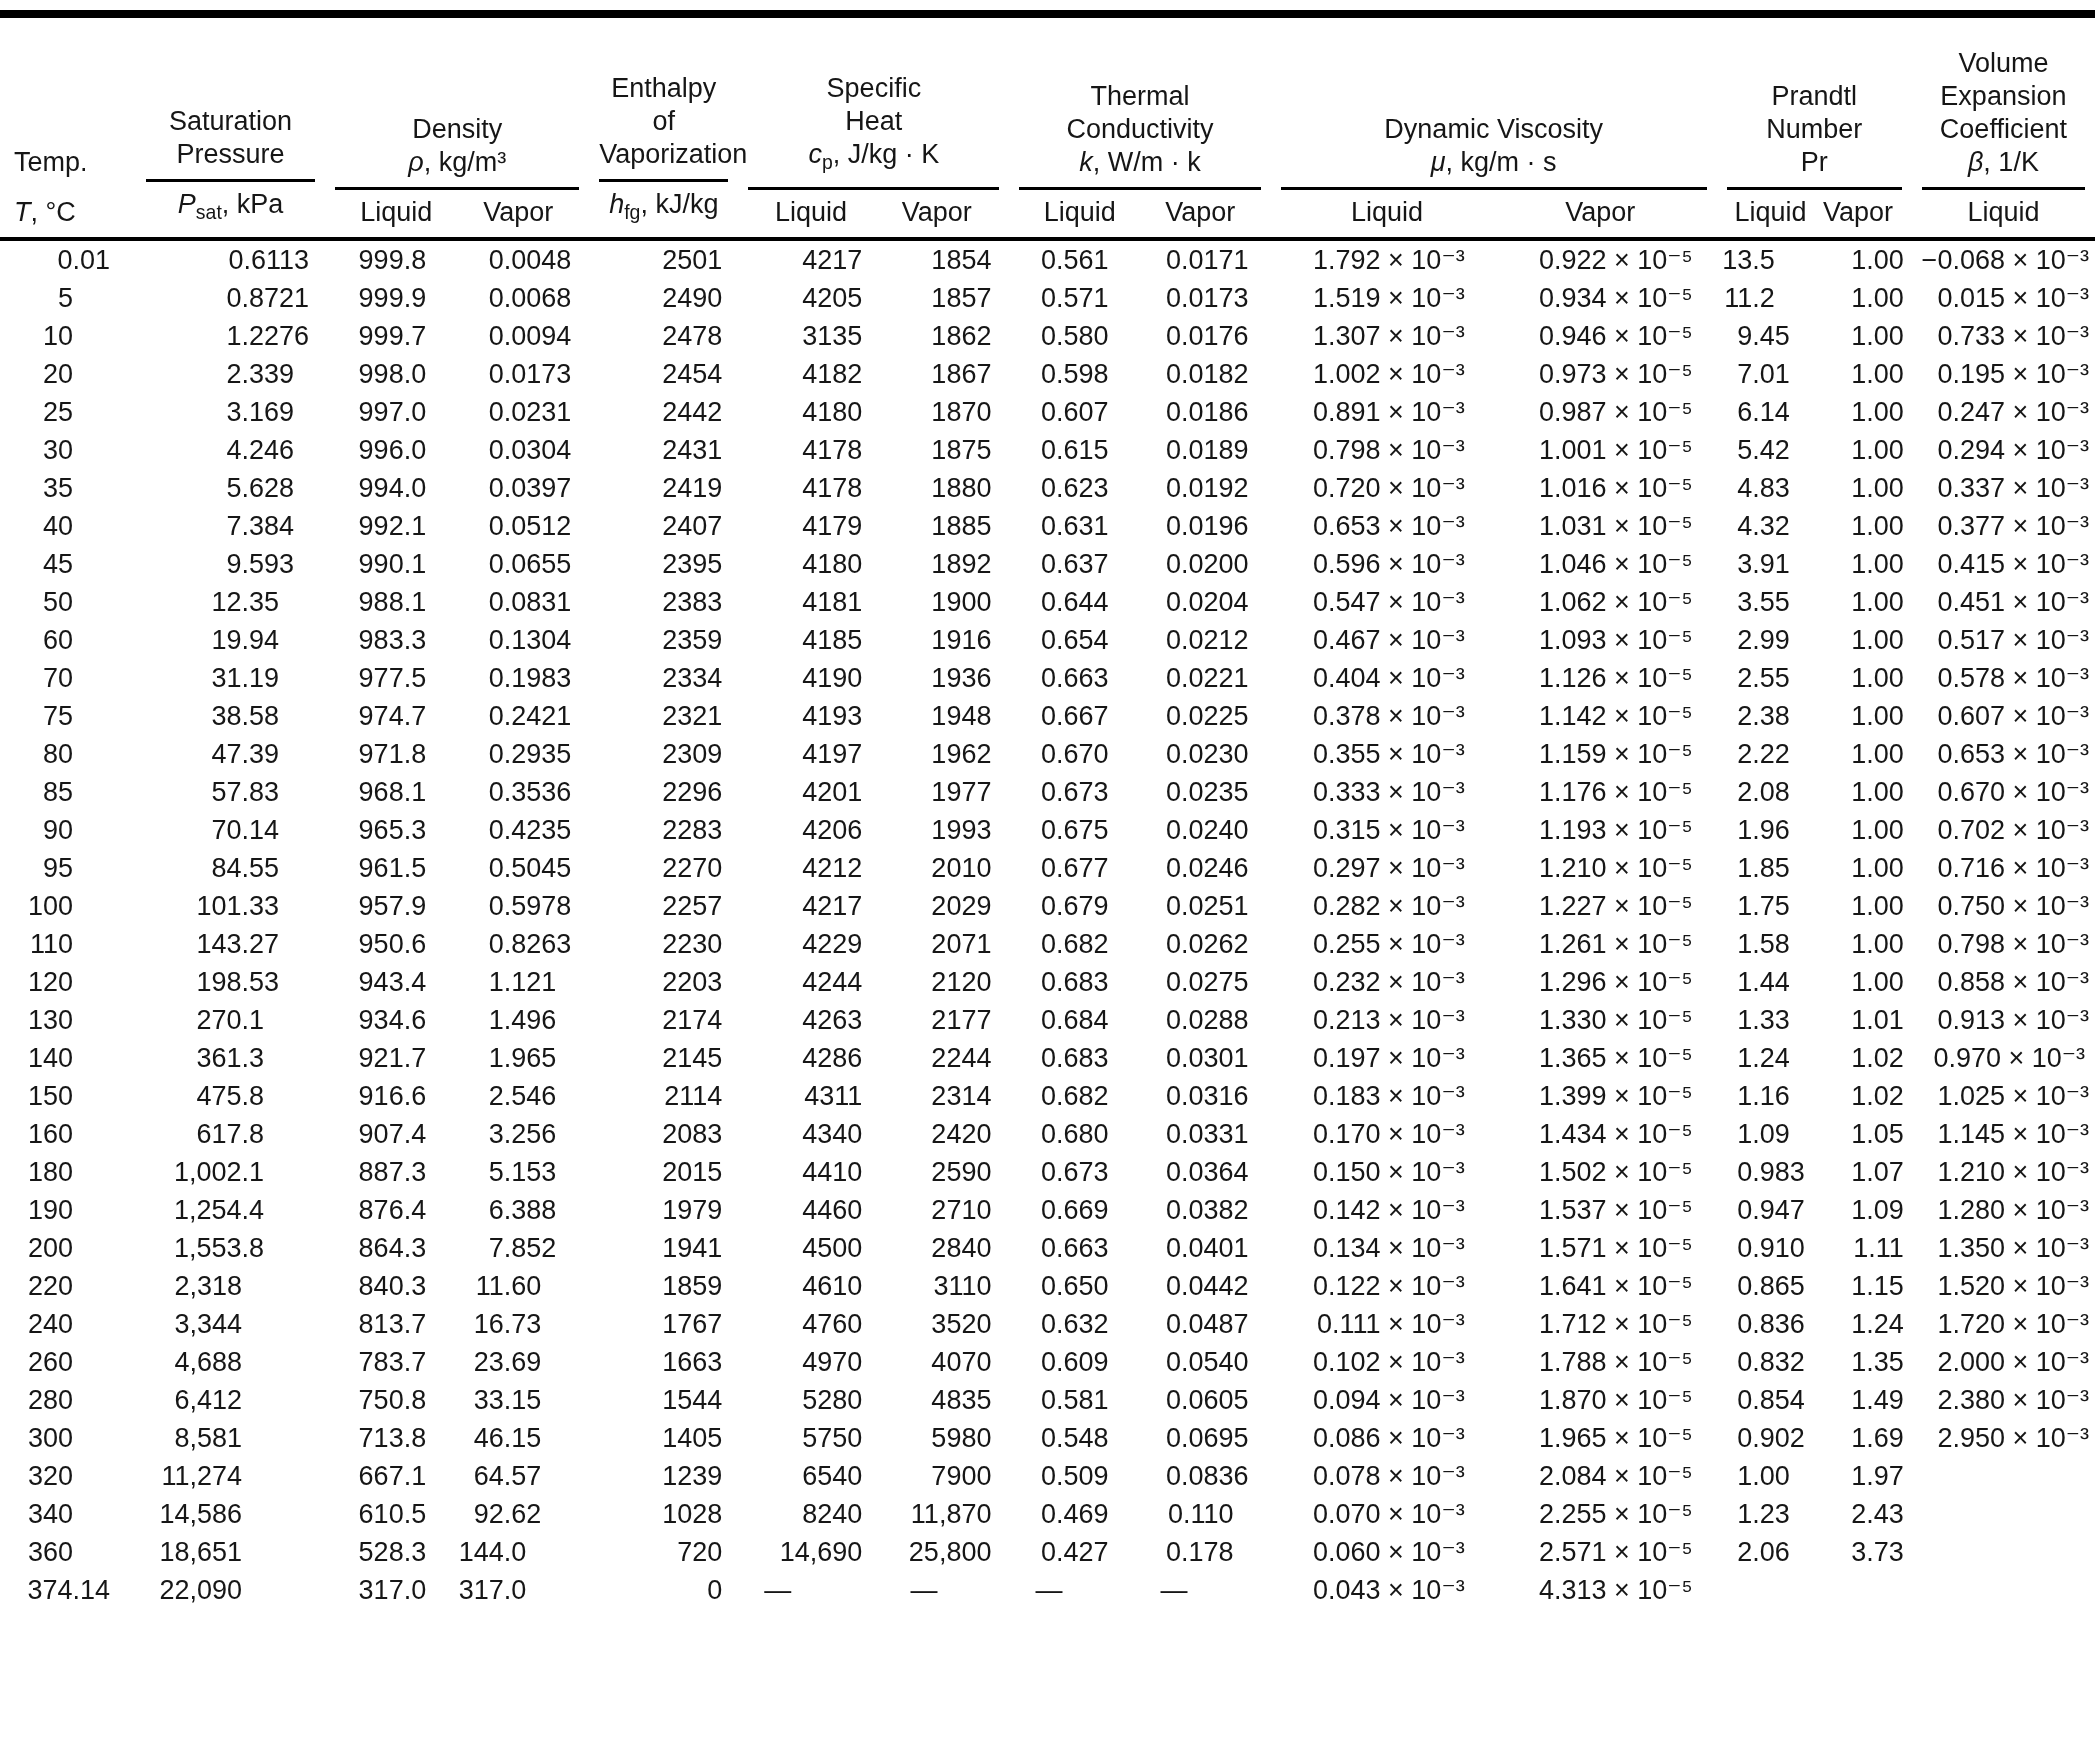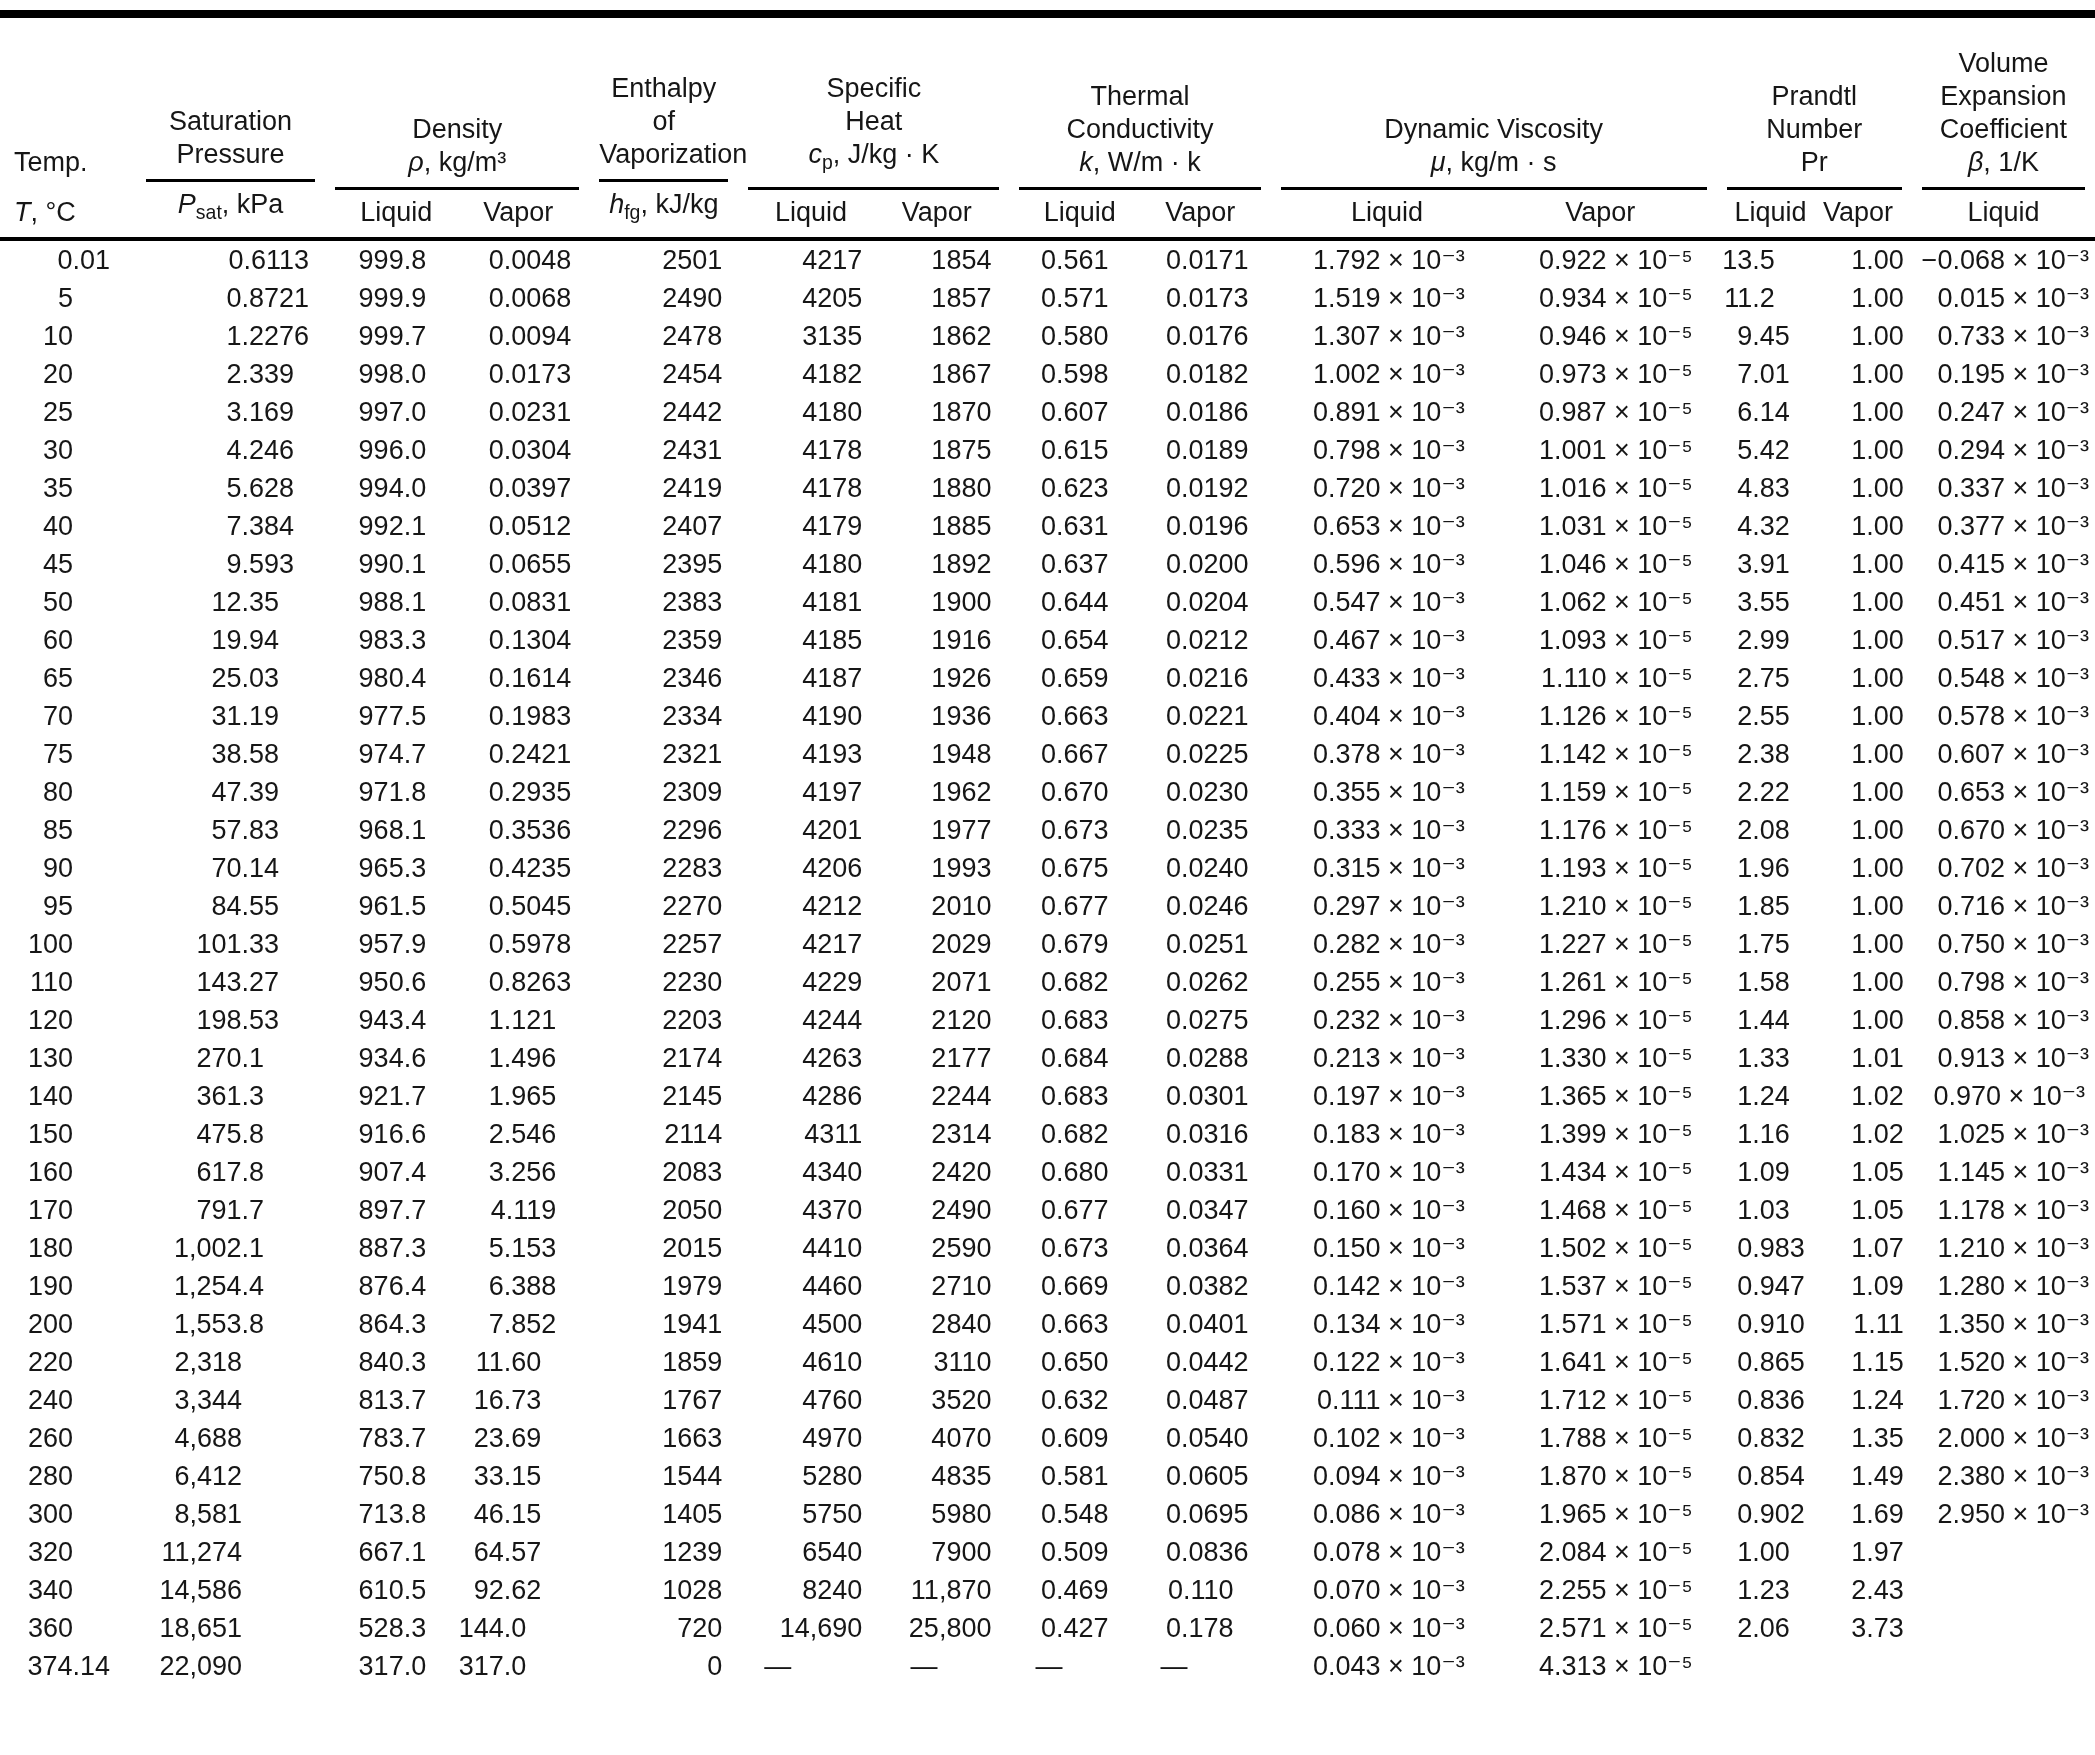--- a/index.html
+++ b/index.html
@@ -352,36 +352,20 @@
           <td style="padding-right: 18px;">1916</td>
           <td style="padding-right: 26px;">0.654</td>
           <td style="padding-right: 22px;">0.0212</td>
           <td style="padding-right: 30px;">0.467 × 10⁻³</td>
           <td style="padding-right: 24px;">1.093 × 10⁻⁵</td>
           <td style="padding-right: 27px;">2.99</td>
           <td style="padding-right: 8px;">1.00</td>
           <td style="padding-right: 6px;">0.517 × 10⁻³</td>
         </tr>
         <tr>
-          <td style="padding-right: 63px;">65</td>
-          <td style="padding-right: 46px;">25.03</td>
-          <td style="padding-right: 14px;">980.4</td>
-          <td style="padding-right: 18px;">0.1614</td>
-          <td style="padding-right: 16px;">2346</td>
-          <td style="padding-right: 22px;">4187</td>
-          <td style="padding-right: 18px;">1926</td>
-          <td style="padding-right: 26px;">0.659</td>
-          <td style="padding-right: 22px;">0.0216</td>
-          <td style="padding-right: 30px;">0.433 × 10⁻³</td>
-          <td style="padding-right: 24px;">1.110 × 10⁻⁵</td>
-          <td style="padding-right: 27px;">2.75</td>
-          <td style="padding-right: 8px;">1.00</td>
-          <td style="padding-right: 6px;">0.548 × 10⁻³</td>
-        </tr>
-        <tr>
           <td style="padding-right: 63px;">70</td>
           <td style="padding-right: 46px;">31.19</td>
           <td style="padding-right: 14px;">977.5</td>
           <td style="padding-right: 18px;">0.1983</td>
           <td style="padding-right: 16px;">2334</td>
           <td style="padding-right: 22px;">4190</td>
           <td style="padding-right: 18px;">1936</td>
           <td style="padding-right: 26px;">0.663</td>
           <td style="padding-right: 22px;">0.0221</td>
           <td style="padding-right: 30px;">0.404 × 10⁻³</td>
@@ -576,36 +560,20 @@
           <td style="padding-right: 18px;">2420</td>
           <td style="padding-right: 26px;">0.680</td>
           <td style="padding-right: 22px;">0.0331</td>
           <td style="padding-right: 30px;">0.170 × 10⁻³</td>
           <td style="padding-right: 24px;">1.434 × 10⁻⁵</td>
           <td style="padding-right: 27px;">1.09</td>
           <td style="padding-right: 8px;">1.05</td>
           <td style="padding-right: 6px;">1.145 × 10⁻³</td>
         </tr>
         <tr>
-          <td style="padding-right: 63px;">170</td>
-          <td style="padding-right: 61px;">791.7</td>
-          <td style="padding-right: 14px;">897.7</td>
-          <td style="padding-right: 33px;">4.119</td>
-          <td style="padding-right: 16px;">2050</td>
-          <td style="padding-right: 22px;">4370</td>
-          <td style="padding-right: 18px;">2490</td>
-          <td style="padding-right: 26px;">0.677</td>
-          <td style="padding-right: 22px;">0.0347</td>
-          <td style="padding-right: 30px;">0.160 × 10⁻³</td>
-          <td style="padding-right: 24px;">1.468 × 10⁻⁵</td>
-          <td style="padding-right: 27px;">1.03</td>
-          <td style="padding-right: 8px;">1.05</td>
-          <td style="padding-right: 6px;">1.178 × 10⁻³</td>
-        </tr>
-        <tr>
           <td style="padding-right: 63px;">180</td>
           <td style="padding-right: 61px;">1,002.1</td>
           <td style="padding-right: 14px;">887.3</td>
           <td style="padding-right: 33px;">5.153</td>
           <td style="padding-right: 16px;">2015</td>
           <td style="padding-right: 22px;">4410</td>
           <td style="padding-right: 18px;">2590</td>
           <td style="padding-right: 26px;">0.673</td>
           <td style="padding-right: 22px;">0.0364</td>
           <td style="padding-right: 30px;">0.150 × 10⁻³</td>

